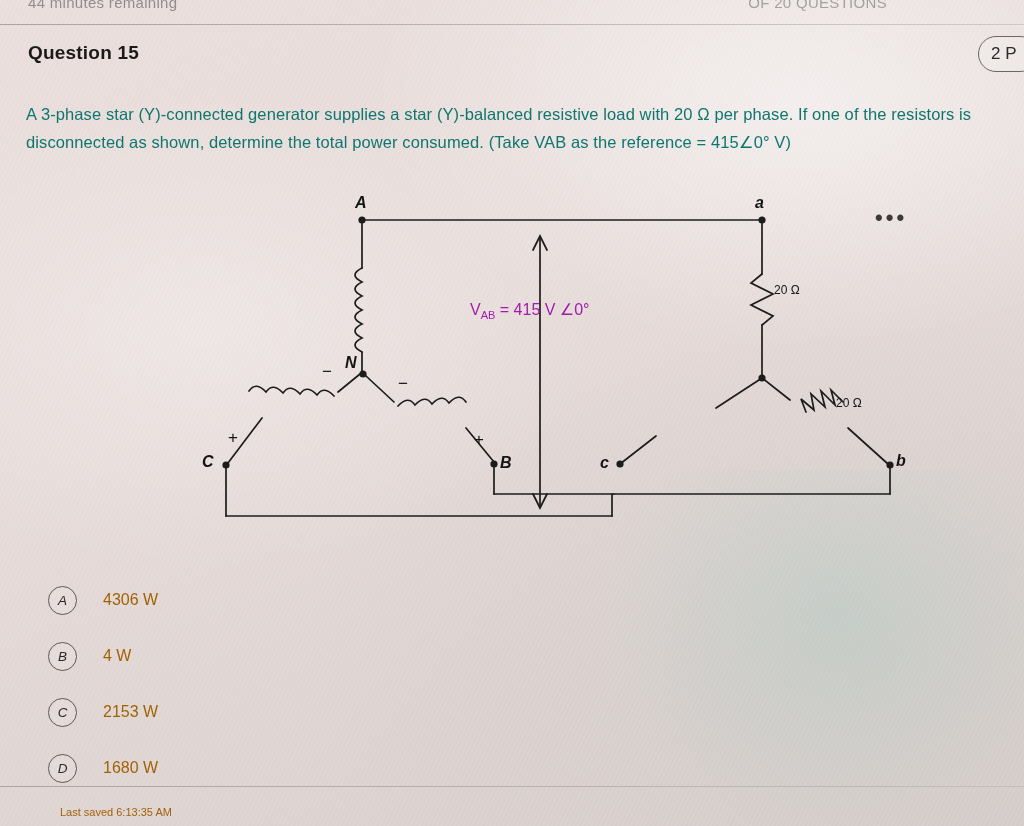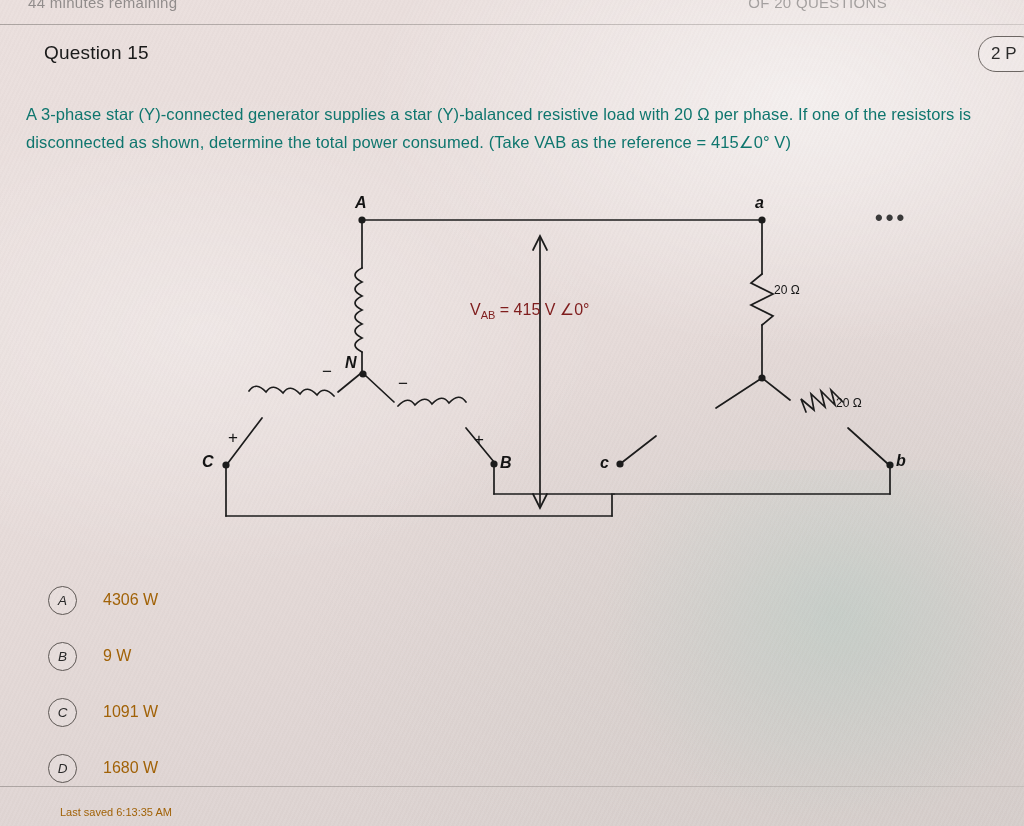--- a/index.html
+++ b/index.html
@@ -39,22 +39,22 @@
     font-size:15px;
   }
   .topstrip .left{position:absolute;left:28px;top:-6px;opacity:.55;letter-spacing:.3px;}
   .topstrip .right{position:absolute;right:14px;top:-6px;opacity:.45;letter-spacing:.3px;}
   .hr-top{
     position:absolute;left:0;top:24px;width:1024px;height:1px;
     background:linear-gradient(90deg, rgba(120,115,112,0.55), rgba(120,115,112,0.25));
   }
 
   .qtitle{
-    position:absolute;left:44px;top:42px;
-    font-size:19px;font-weight:normal;letter-spacing:.2px;
+    position:absolute;left:28px;top:42px;
+    font-size:19px;font-weight:bold;letter-spacing:.2px;
   }
   .qbadge{
     position:absolute;right:-14px;top:36px;
     width:60px;height:36px;border:1.6px solid #6c6663;border-radius:20px;
     background:rgba(255,255,255,0.15);
     display:flex;align-items:center;justify-content:flex-start;
     padding-left:12px;box-sizing:border-box;
     font-size:17px;color:#2b2b2b;
   }
 
@@ -66,21 +66,21 @@
 
   .ellipsis{
     position:absolute;left:875px;top:205px;
     font-size:22px;letter-spacing:3px;color:#3a3a3a;font-weight:bold;
   }
 
   
   .diagram{position:absolute;left:0;top:178px;width:1024px;height:370px;}
   .vlabel{
     position:absolute;left:470px;top:300px;
-    font-size:16px;color:#7f1d1d;
+    font-size:16px;color:#a21caf;
     white-space:nowrap;
   }
   .vlabel sub{font-size:11px;}
   .lbl{position:absolute;font-size:15px;color:#141414;}
   .lbl.ital{font-style:italic;font-weight:bold;font-size:16px;}
   .ohmlbl{position:absolute;font-size:12px;color:#141414;}
 
   
   .options{position:absolute;left:48px;top:572px;width:420px;}
   .opt{display:flex;align-items:center;height:56px;}
@@ -204,25 +204,25 @@
   <span>= 415 V ∠0°</span>
 </div>
 
 <div class="options">
   <div class="opt">
     <div class="circle">A</div>
     <div class="txt">4306 W</div>
   </div>
   <div class="opt">
     <div class="circle">B</div>
-    <div class="txt">9 W</div>
+    <div class="txt">4 W</div>
   </div>
   <div class="opt">
     <div class="circle">C</div>
-    <div class="txt">1091 W</div>
+    <div class="txt">2153 W</div>
   </div>
   <div class="opt">
     <div class="circle">D</div>
     <div class="txt">1680 W</div>
   </div>
 </div>
 
 <div class="hr-bottom"></div>
 <div class="saved">Last saved 6:13:35 AM</div>
 

